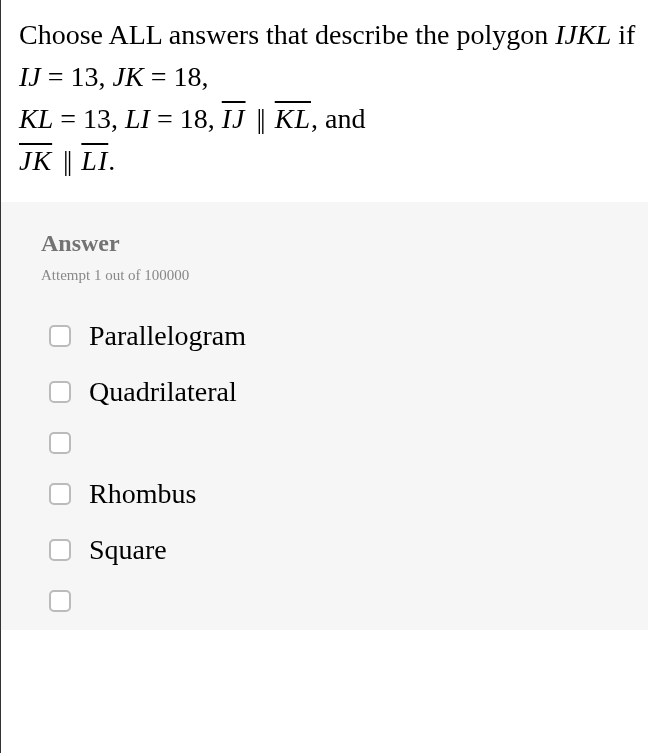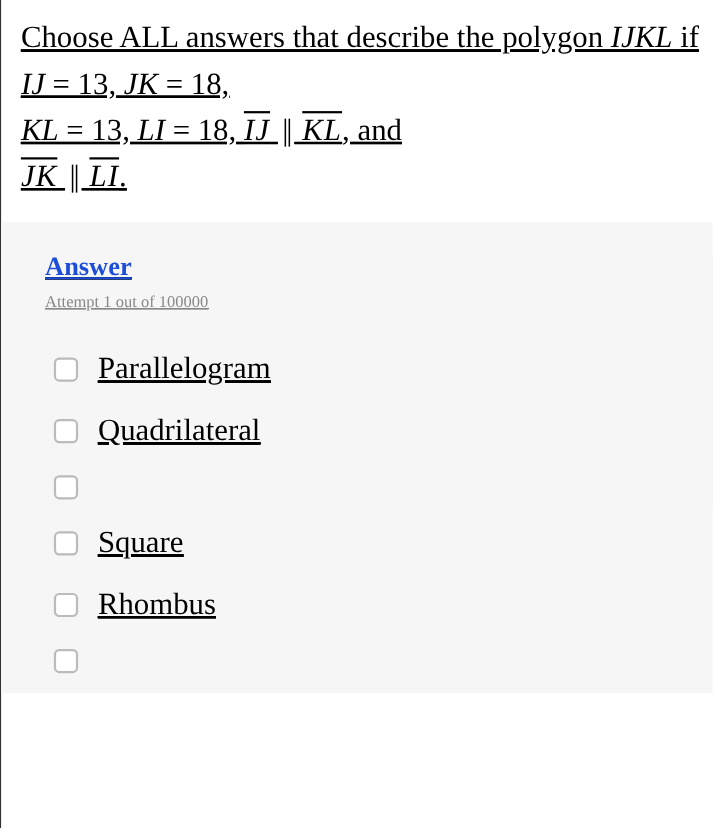--- a/index.html
+++ b/index.html
@@ -1,19 +1,18 @@
 <!DOCTYPE html>
 <html><head>
   <meta charset="utf-8">
   <style>
     * {
       margin: 0;
       padding: 0;
       box-sizing: border-box;
-      text-decoration: underline;
     }
     body {
       font-family: Georgia, 'Times New Roman', serif;
       background: #ffffff;
       width: 648px;
       height: 753px;
       border-left: 1px solid #333;
       overflow: hidden;
     }
     .question-block {
@@ -37,21 +36,21 @@
       letter-spacing: -2px;
       padding: 0 4px;
     }
     .answer-section {
       background: #f6f6f6;
       padding: 28px 40px 10px 40px;
     }
     .answer-title {
       font-weight: bold;
       font-size: 24px;
-      color: #1d4ed8;
+      color: #737373;
       margin-bottom: 10px;
     }
     .attempt-text {
       font-size: 15px;
       color: #888;
       margin-bottom: 36px;
     }
     .options {
       padding-left: 8px;
     }
@@ -98,23 +97,23 @@
     </div>
     <div class="option-row">
       <div class="checkbox"></div>
       <span class="option-label">Quadrilateral</span>
     </div>
     <div class="option-row">
       <div class="checkbox"></div>
     </div>
     <div class="option-row">
       <div class="checkbox"></div>
-      <span class="option-label">Square</span>
+      <span class="option-label">Rhombus</span>
     </div>
     <div class="option-row">
       <div class="checkbox"></div>
-      <span class="option-label">Rhombus</span>
+      <span class="option-label">Square</span>
     </div>
     <div class="option-row">
       <div class="checkbox"></div>
     </div>
   </div>
 </div>
 
 </body></html>

